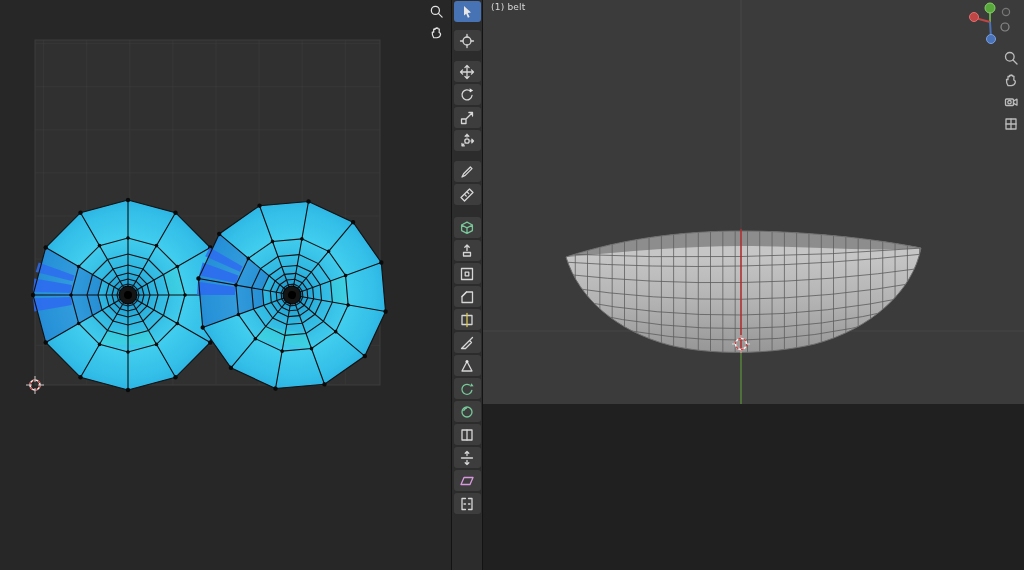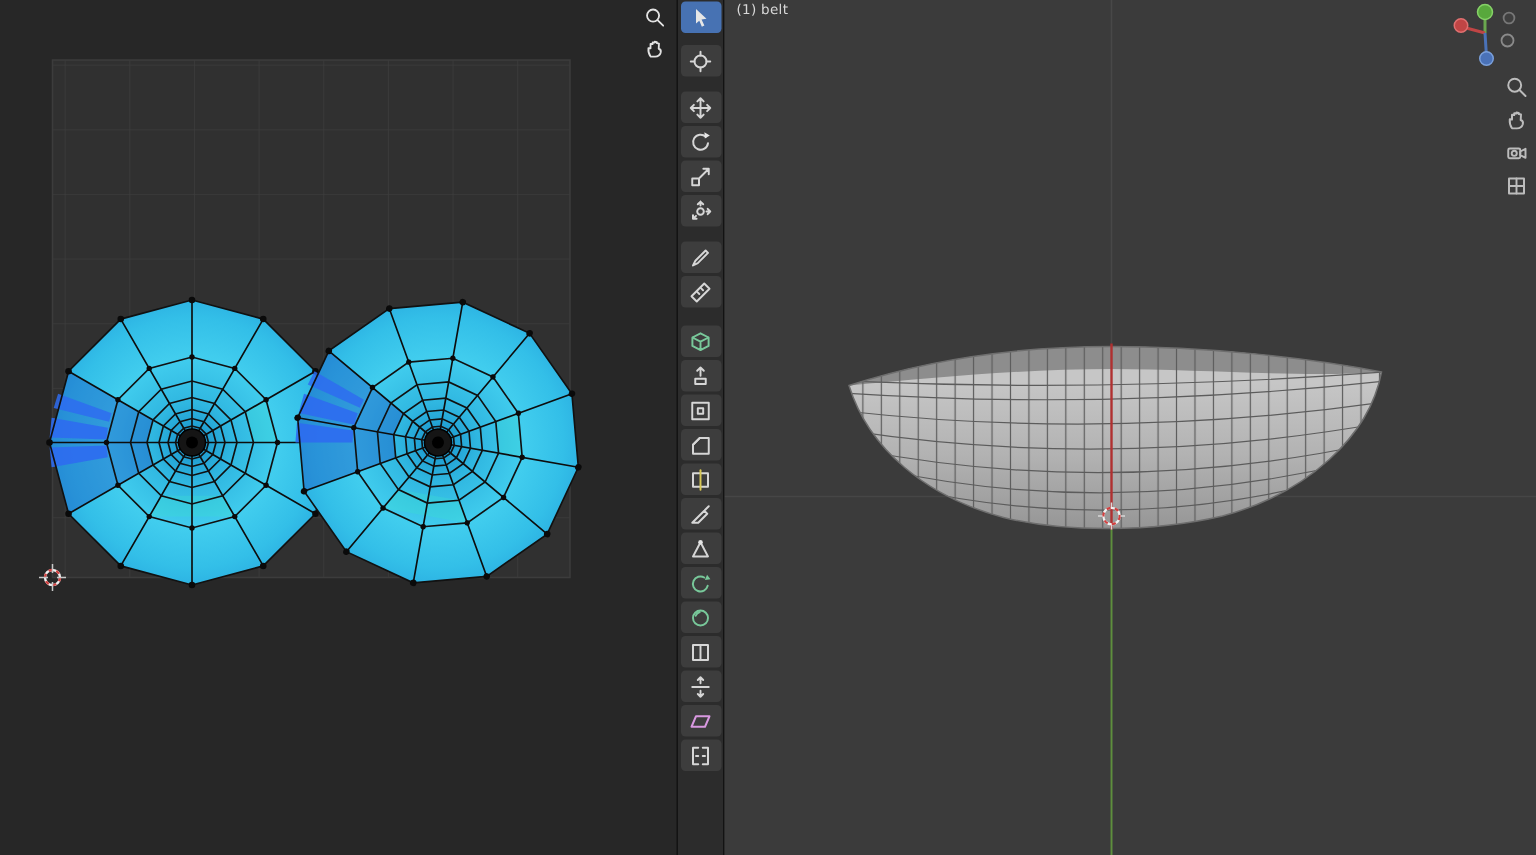--- a/index.html
+++ b/index.html
@@ -15,21 +15,21 @@
   
   .toolbar{width:31px;height:570px;background:#2c2c2c;border-right:1px solid #131313;box-sizing:border-box;display:flex;flex-direction:column;align-items:center;padding-top:1px;}
   .tool{width:27px;height:21px;border:none;border-radius:3px;background:#3d3d3d;margin-bottom:2px;padding:0;display:flex;align-items:center;justify-content:center;cursor:pointer;flex:0 0 auto;}
   .tool.active{background:#4772b3;}
   .tool.g1{margin-top:6px;} .tool.g2{margin-top:8px;} .tool.g3{margin-top:10px;}
   .ticon{stroke:#d6d6d6;fill:none;stroke-width:1.3;stroke-linecap:round;stroke-linejoin:round;}
   .green{stroke:#78c89a;} .pink{stroke:#d898e0;} .yellow{stroke:#d8c855;}
   .fillw{fill:#e6e6e6;stroke:none;} .fillg{fill:#78c89a;stroke:none;}
 
   
-  .viewport{position:relative;flex:1;height:570px;background:#3b3b3b;overflow:hidden;}
+  .viewport{position:relative;flex:1;height:404px;background:#3b3b3b;overflow:hidden;}
   .vp-header{position:absolute;left:8px;top:2px;font-size:9px;color:#d8d8d8;letter-spacing:.2px;z-index:4;}
   .vp-svg{position:absolute;left:0;top:0;}
   .gizmo{position:absolute;right:6px;top:0;z-index:4;}
   .vp-side{position:absolute;right:5px;top:50px;display:flex;flex-direction:column;gap:6px;z-index:4;}
   .vicon{stroke:#bcbcbc;fill:none;stroke-width:1.3;stroke-linecap:round;stroke-linejoin:round;}
 </style>
 </head>
 <body>
 
 <div class="app">

